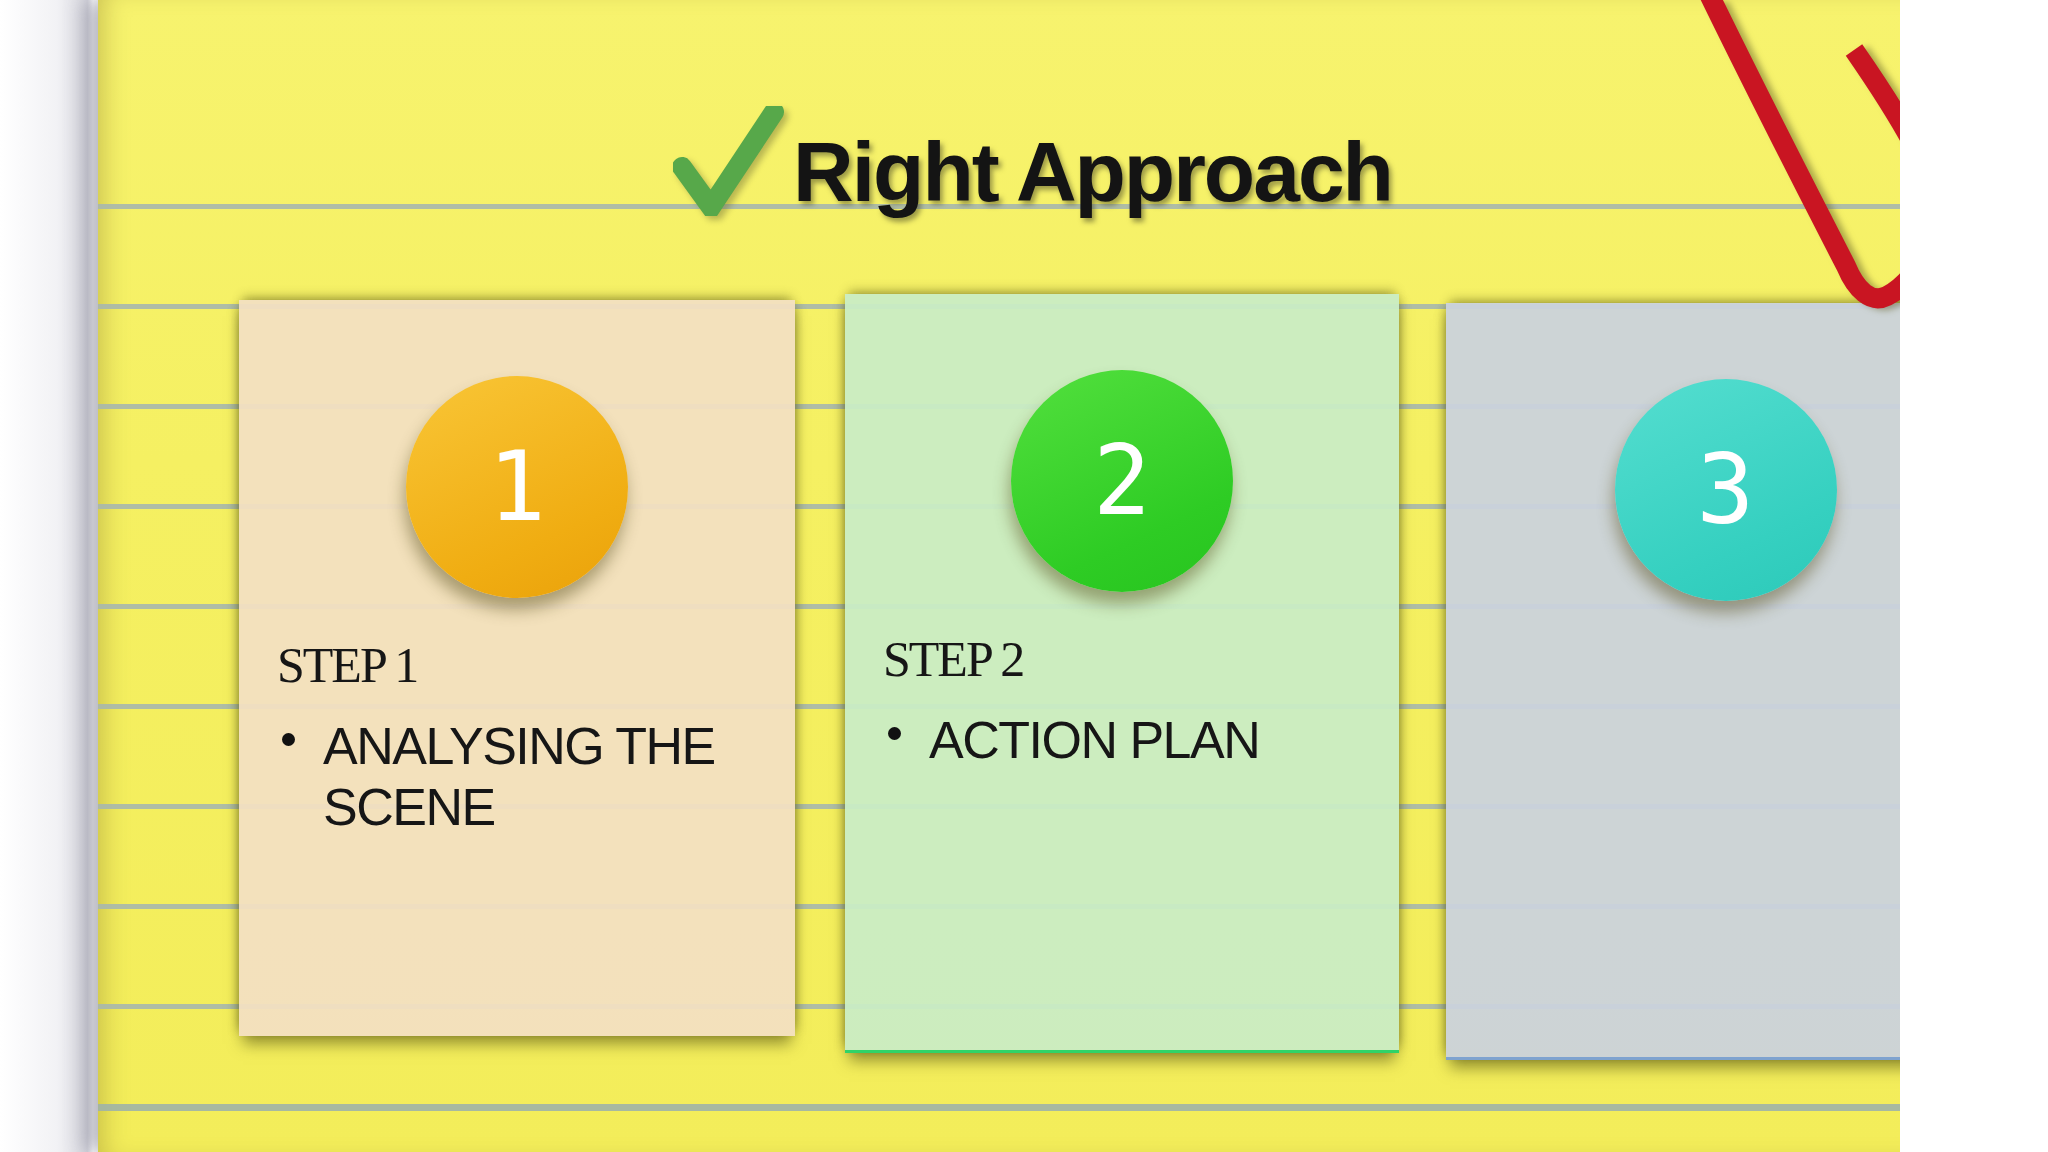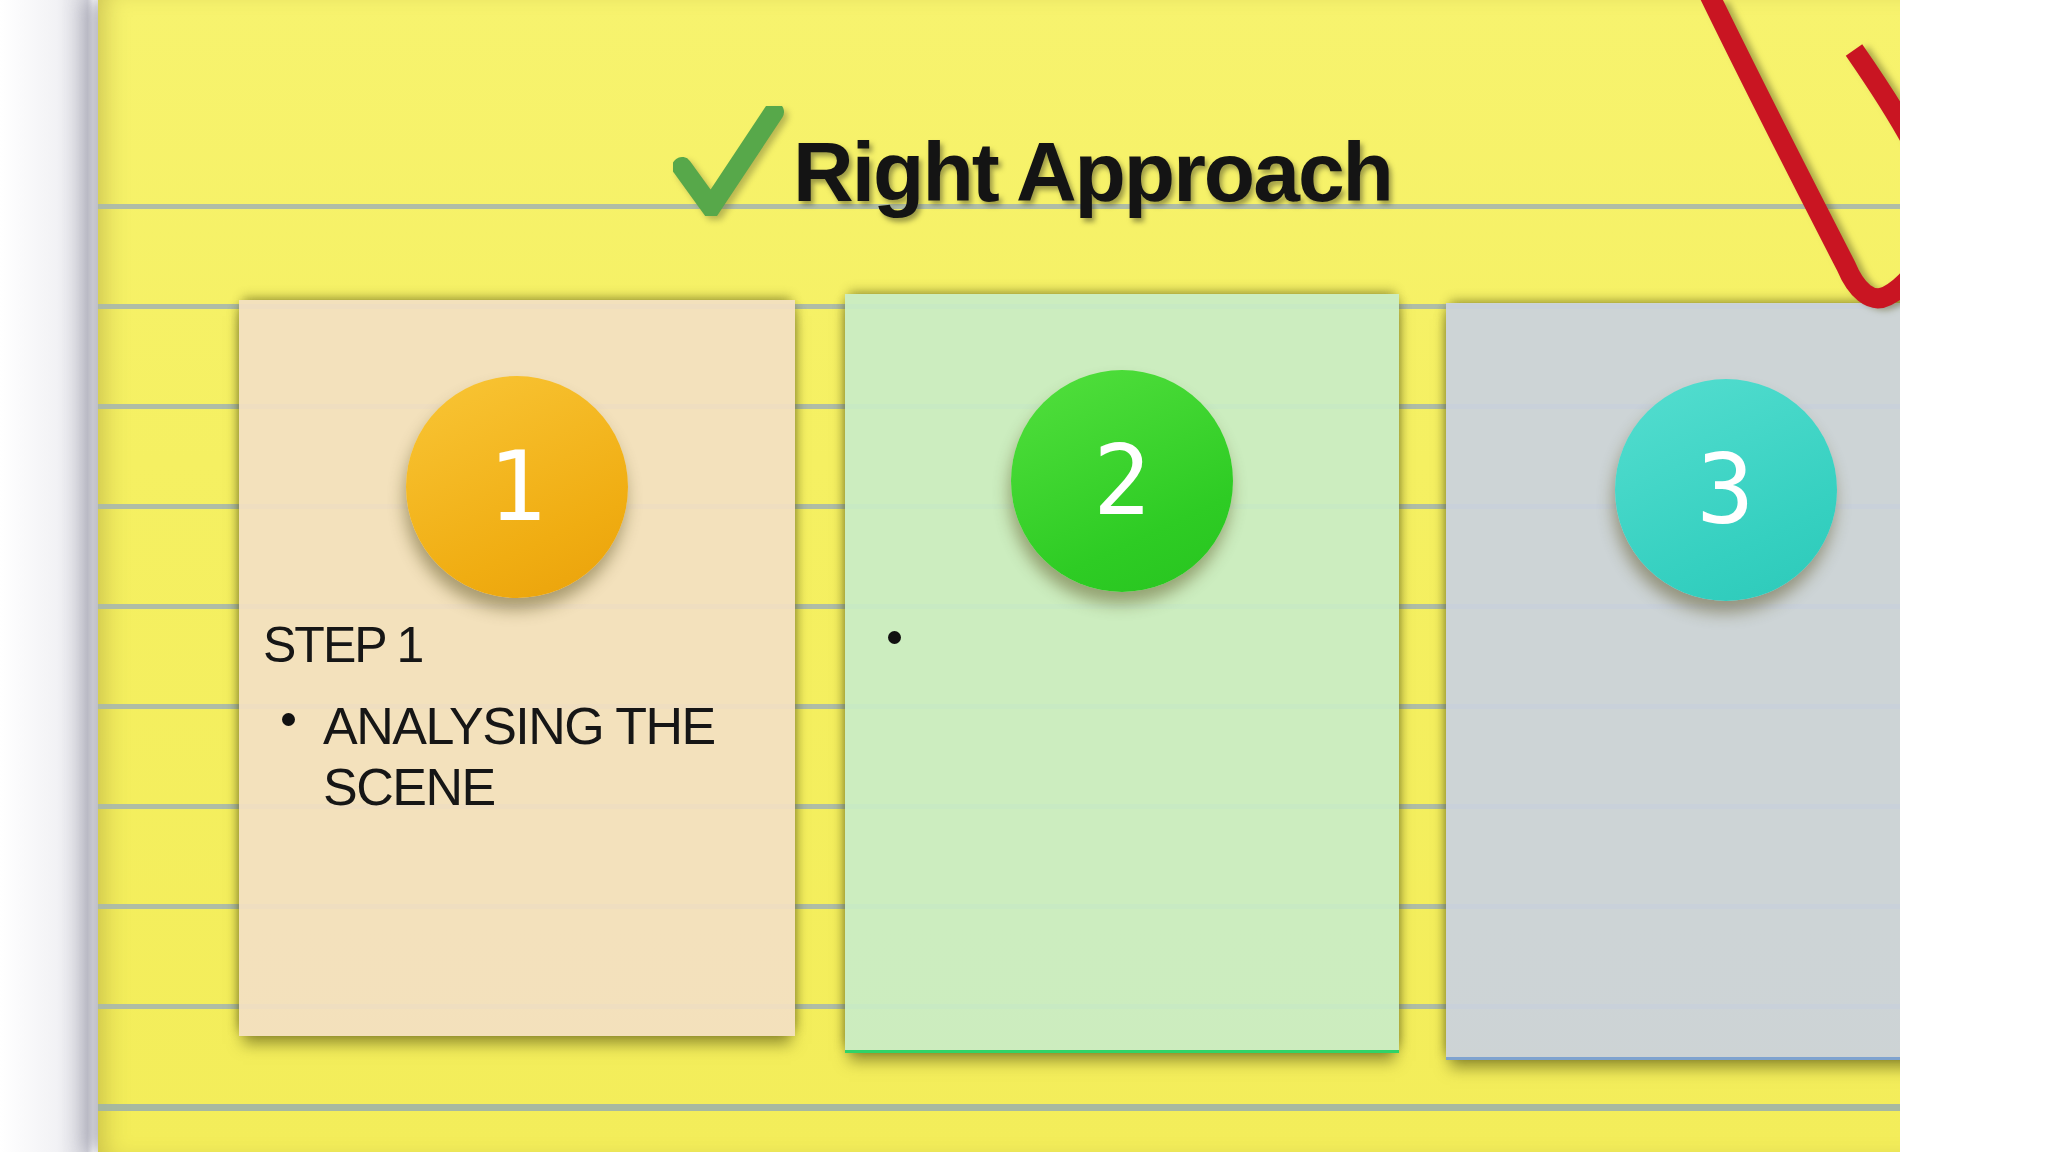--- a/index.html
+++ b/index.html
@@ -49,22 +49,22 @@
   .circle{
     width:222px;height:222px;border-radius:50%;margin:76px auto 0 auto;
     display:flex;align-items:center;justify-content:center;
     color:#ffffff;font-family:"DejaVu Sans Mono",monospace;font-size:96px;font-weight:normal;
     box-shadow:-2px 12px 16px rgba(80,70,20,0.45);
   }
   .circle.c1{background:linear-gradient(155deg,#f9c637 0%,#f0ad12 70%,#eaa10a 100%);}
   .circle.c2{background:linear-gradient(155deg,#53e03e 0%,#2ecc24 70%,#27c41f 100%);}
   .circle.c3{background:linear-gradient(155deg,#55ded0 0%,#35d0c0 70%,#2cc9b9 100%);}
   .step-label{
-    margin-top:18px;padding-left:24px;
-    font-size:50px;letter-spacing:-2px;color:#161616;
+    margin-top:38px;padding-left:38px;
+    font-size:50px;letter-spacing:-2px;color:#161616;font-family:Liberation Serif, serif;
   }
   .bullets{list-style:none;margin:22px 0 0 0;padding:0 0 0 43px;}
   .bullets li{display:flex;align-items:flex-start;}
   .dot{
     flex:0 0 auto;width:13px;height:13px;border-radius:50%;
     background:#111111;margin:17px 28px 0 0;
   }
   .bullet-text{
     font-size:52px;letter-spacing:-1.5px;line-height:1.18;color:#161616;
     max-width:465px;
@@ -110,23 +110,25 @@
           <span class="dot"></span>
           <span class="bullet-text">ANALYSING THE SCENE</span>
         </li>
       </ul>
     </section>
 
     <section class="card card2">
       <div class="circle c2">
         <span>2</span>
       </div>
+      <div class="step-label">STEP 2</div>
       <ul class="bullets">
         <li>
           <span class="dot"></span>
+          <span class="bullet-text">ACTION PLAN</span>
         </li>
       </ul>
     </section>
 
     <section class="card card3">
       <div class="circle c3">
         <span>3</span>
       </div>
     </section>
 

